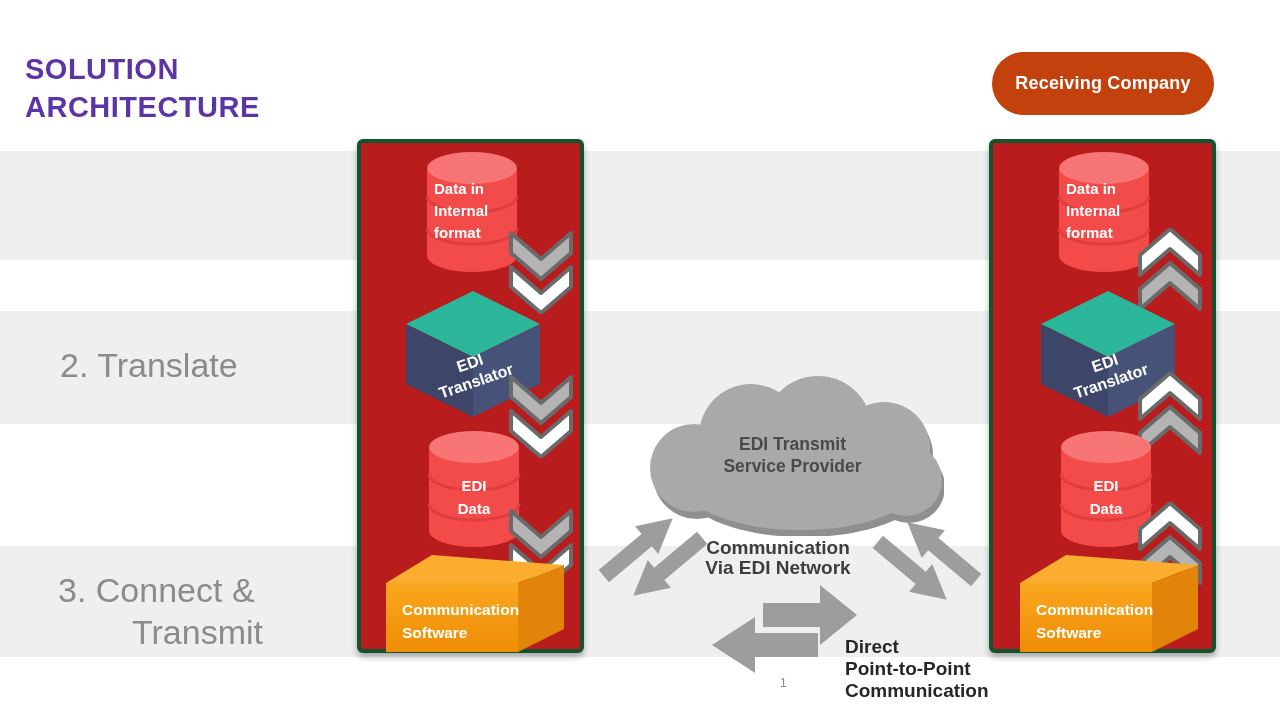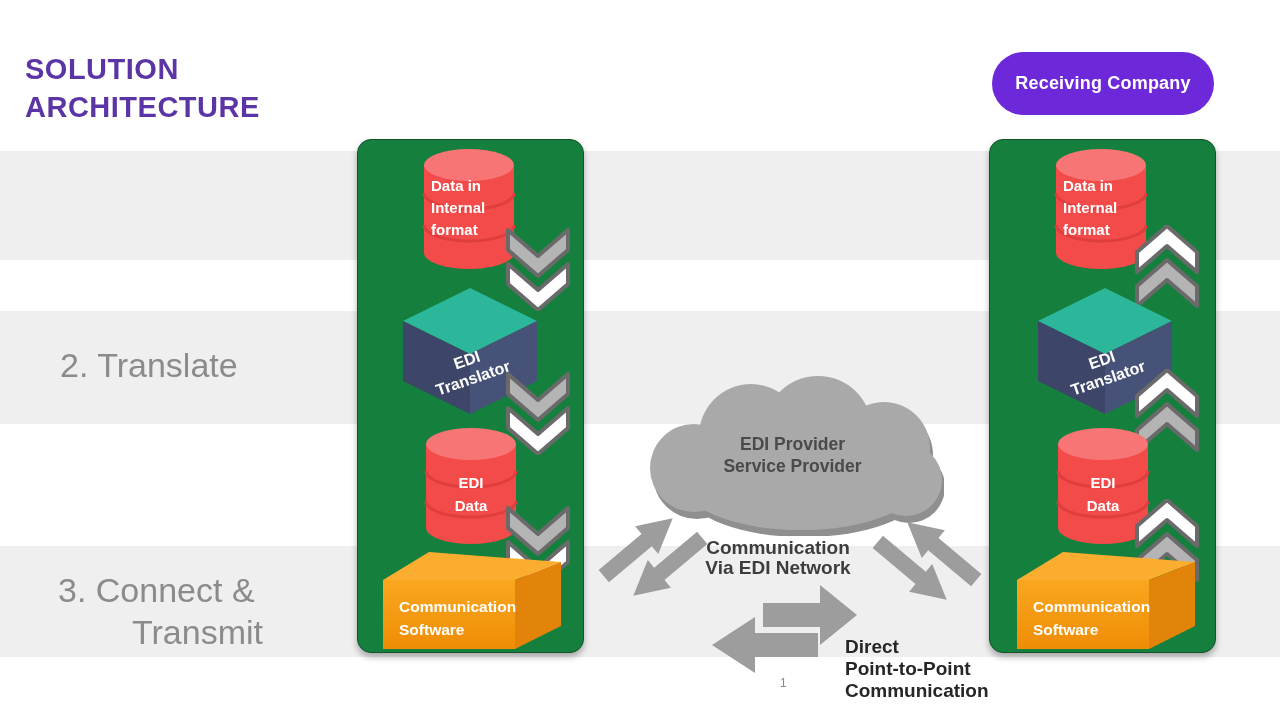--- a/index.html
+++ b/index.html
@@ -5,25 +5,25 @@
   html,body{margin:0;padding:0;background:#fff;}
   .canvas{position:relative;width:1280px;height:720px;background:#fff;overflow:hidden;
           font-family:"Liberation Sans","DejaVu Sans",sans-serif;}
   .abs{position:absolute;}
   .stripe{position:absolute;left:0;width:1280px;background:#efefef;}
   .title{left:25px;top:50px;font-size:29px;line-height:38px;font-weight:800;
          color:#5b35a5;letter-spacing:0.5px;}
   .pill{height:63px;border-radius:32px;color:#fff;font-size:18px;font-weight:700;
         text-align:center;line-height:63px;letter-spacing:0.2px;}
   .pill.sending{left:362px;top:52px;width:223px;background:#e84a5e;}
-  .pill.receiving{left:992px;top:52px;width:222px;background:#6d28d9;}
+  .pill.receiving{left:992px;top:52px;width:222px;background:#c2410c;}
   .step{color:#8b8b8b;font-size:34px;line-height:42px;font-weight:400;}
   .step span{display:block;}
-  .container-box{width:227px;height:514px;background:#15803d;border:1px solid #14532d;
-                 border-radius:14px;box-sizing:border-box;box-shadow:0 4px 6px rgba(0,0,0,.3);}
+  .container-box{width:227px;height:514px;background:#b91c1c;border:4px solid #14532d;
+                 border-radius:6px;box-sizing:border-box;box-shadow:0 4px 6px rgba(0,0,0,.3);}
   .itm-label{position:absolute;color:#fff;font-weight:700;}
   .cyl-label1{left:9px;top:27px;font-size:15px;line-height:22px;}
   .cyl-label2{left:0;top:44px;width:94px;text-align:center;font-size:15px;line-height:23px;}
   .cube-label{left:7px;top:62px;width:120px;text-align:center;font-size:16px;line-height:19px;
               transform:rotate(-19deg);}
   .box-label{left:16px;top:45px;font-size:15.5px;line-height:23px;}
   .cloud-text{left:660px;top:433px;width:265px;text-align:center;color:#4a4a4a;
               font-size:17.5px;line-height:22px;font-weight:700;}
   .via-text{left:672px;top:538px;width:212px;text-align:center;color:#3d3d3d;
             font-size:19px;line-height:20px;font-weight:700;}
@@ -233,21 +233,21 @@
         <circle cx="48" cy="92" r="44"></circle>
           <circle cx="105" cy="60" r="52"></circle>
         <circle cx="172" cy="54" r="54"></circle>
           <circle cx="238" cy="72" r="46"></circle>
         <circle cx="260" cy="104" r="36"></circle>
           <ellipse cx="155" cy="110" rx="115" ry="44"></ellipse>
       </g>
     </svg>
   </div>
   <div class="abs cloud-text">
-    <span>EDI Provider</span>
+    <span>EDI Transmit</span>
     <span>Service Provider</span>
   </div>
 
   <div class="abs" style="left:588px;top:492px;">
     <svg width="130" height="130" viewBox="0 0 130 130">
       <g transform="rotate(-40 65 65)" fill="#9d9d9d">
         <polygon points="15,40 71,40 71,30 105,48 71,66 71,56 15,56"></polygon>
         <polygon points="115,74 59,74 59,64 25,82 59,100 59,90 115,90"></polygon>
       </g>
     </svg>

